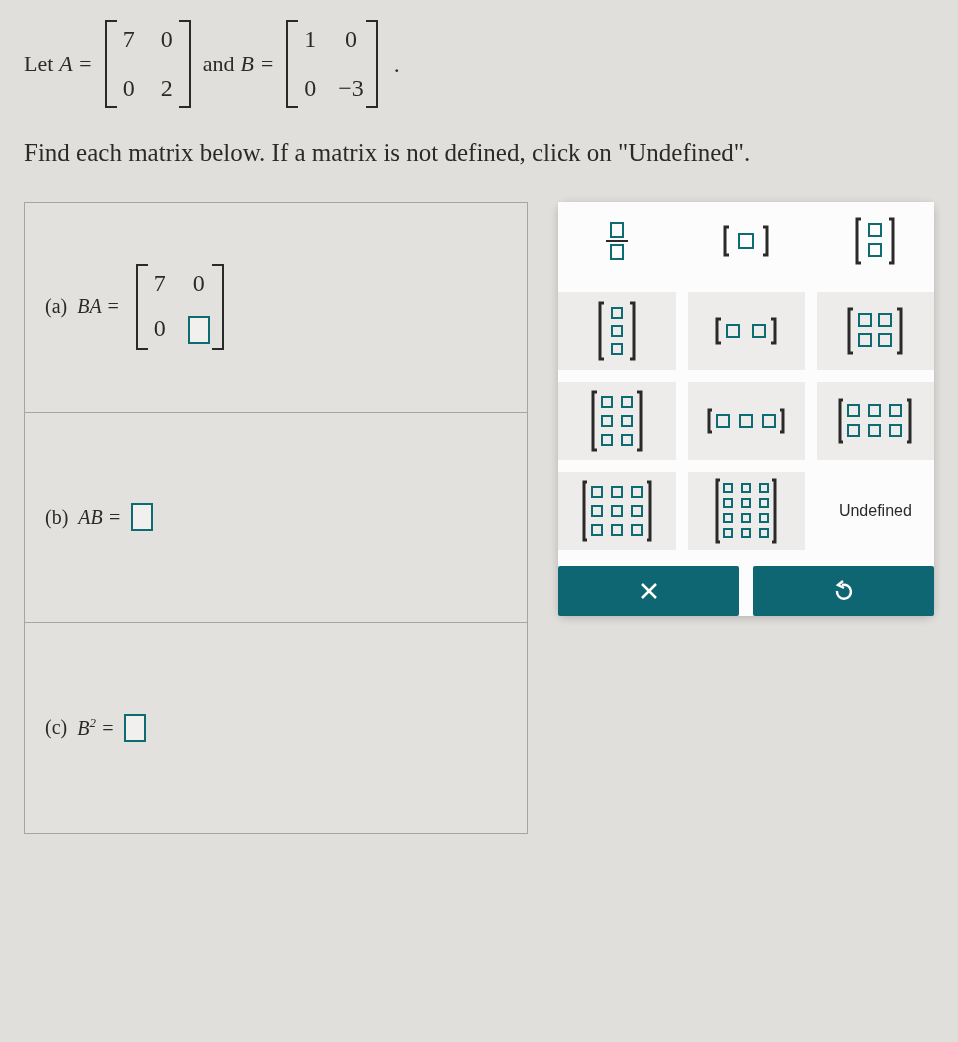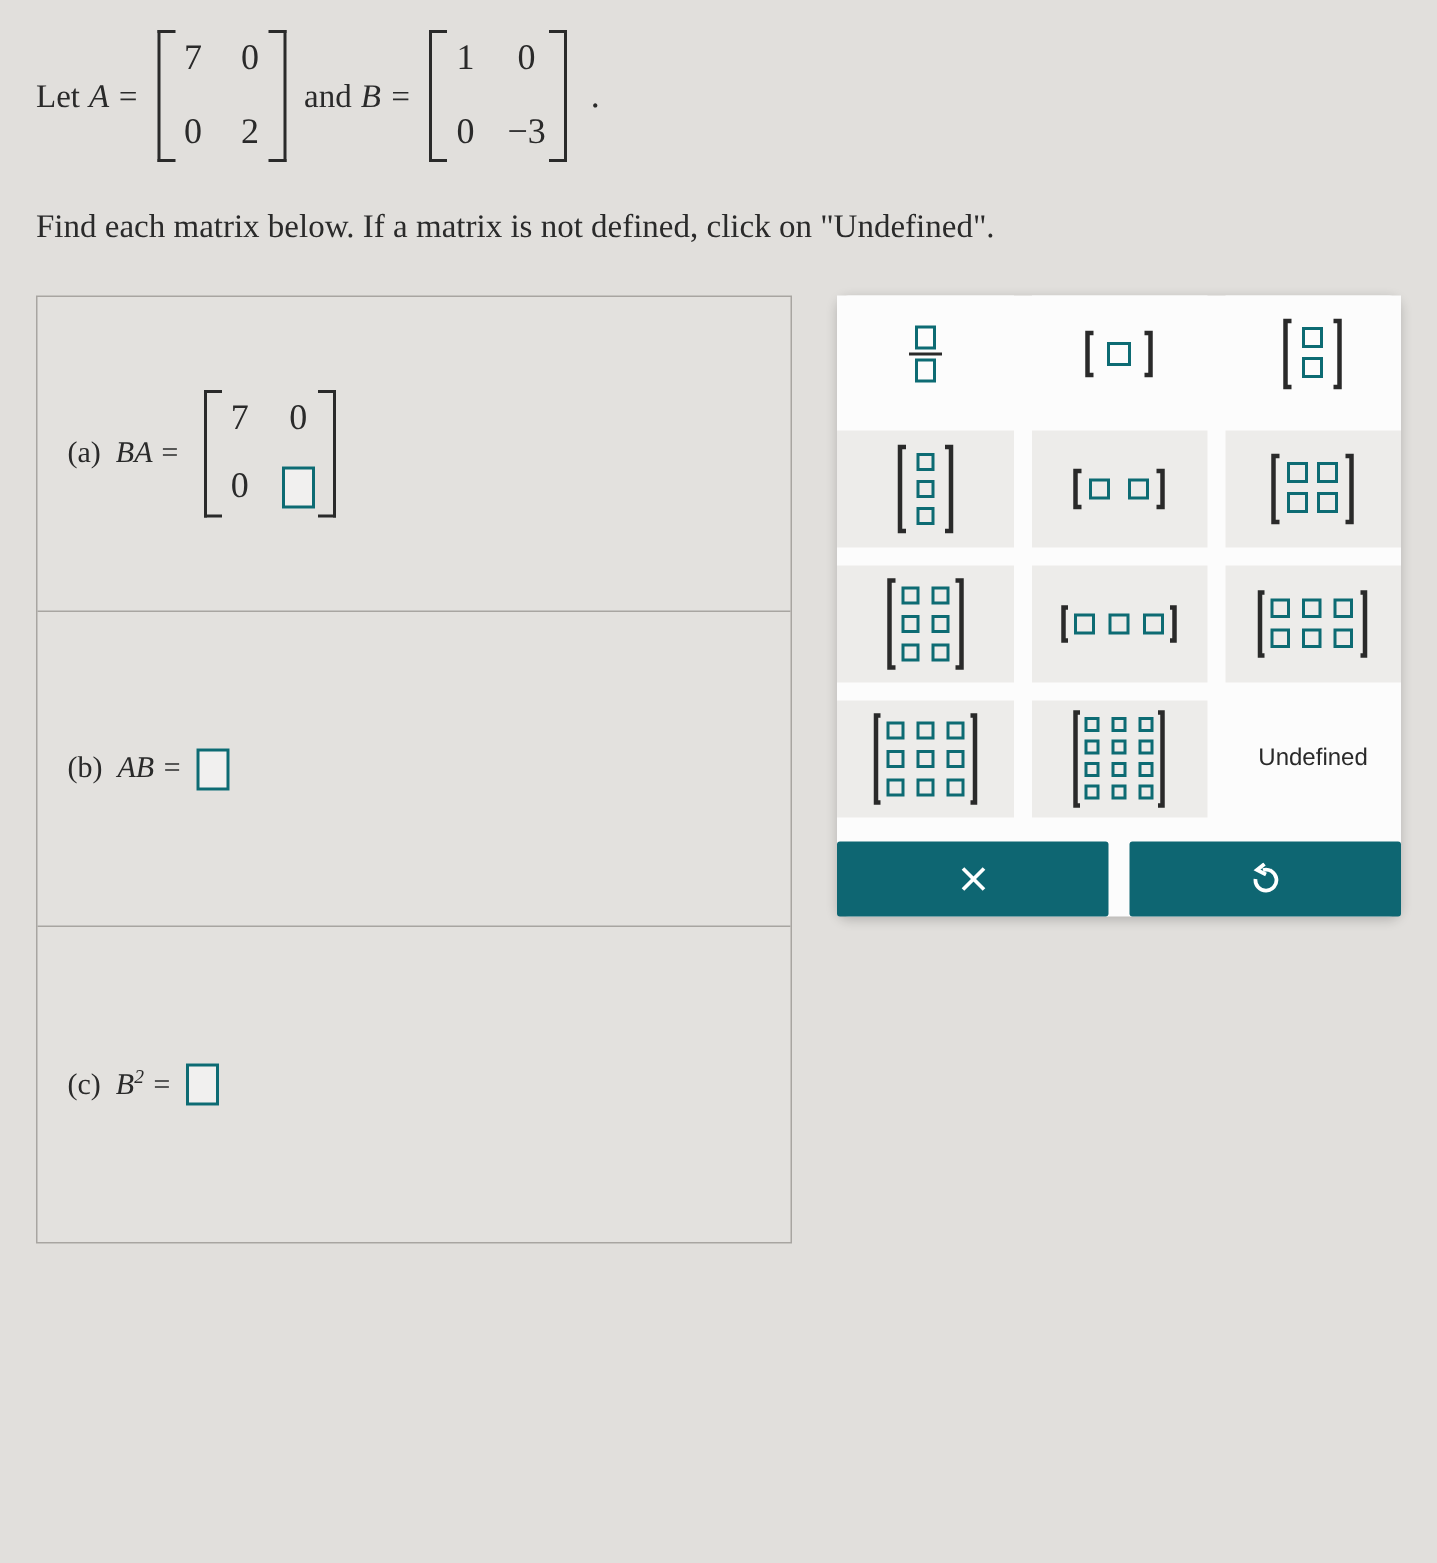--- a/index.html
+++ b/index.html
@@ -33,21 +33,21 @@
   .matrix::before { left: 0; border-left: 2px solid #2a2a2a; }
   .matrix::after { right: 0; border-right: 2px solid #2a2a2a; }
   .matrix-grid {
     display: grid;
     grid-template-columns: auto auto;
     column-gap: 18px;
     row-gap: 22px;
     font-size: 24px;
   }
   .matrix-cell { text-align: center; min-width: 20px; }
-  .instr { margin: 8px 0 30px 0; font-size: 22px; line-height: 1.5; }
+  .instr { margin: 8px 0 30px 0; font-size: 25px; line-height: 1.5; }
   .row2 { display: flex; gap: 30px; align-items: flex-start; }
   .answer-box {
     border: 1px solid #a8a5a1;
     background: #e3e1de;
     width: 510px;
   }
   .ans-section {
     border-bottom: 1px solid #a8a5a1;
     padding: 32px 20px;
     min-height: 210px;

